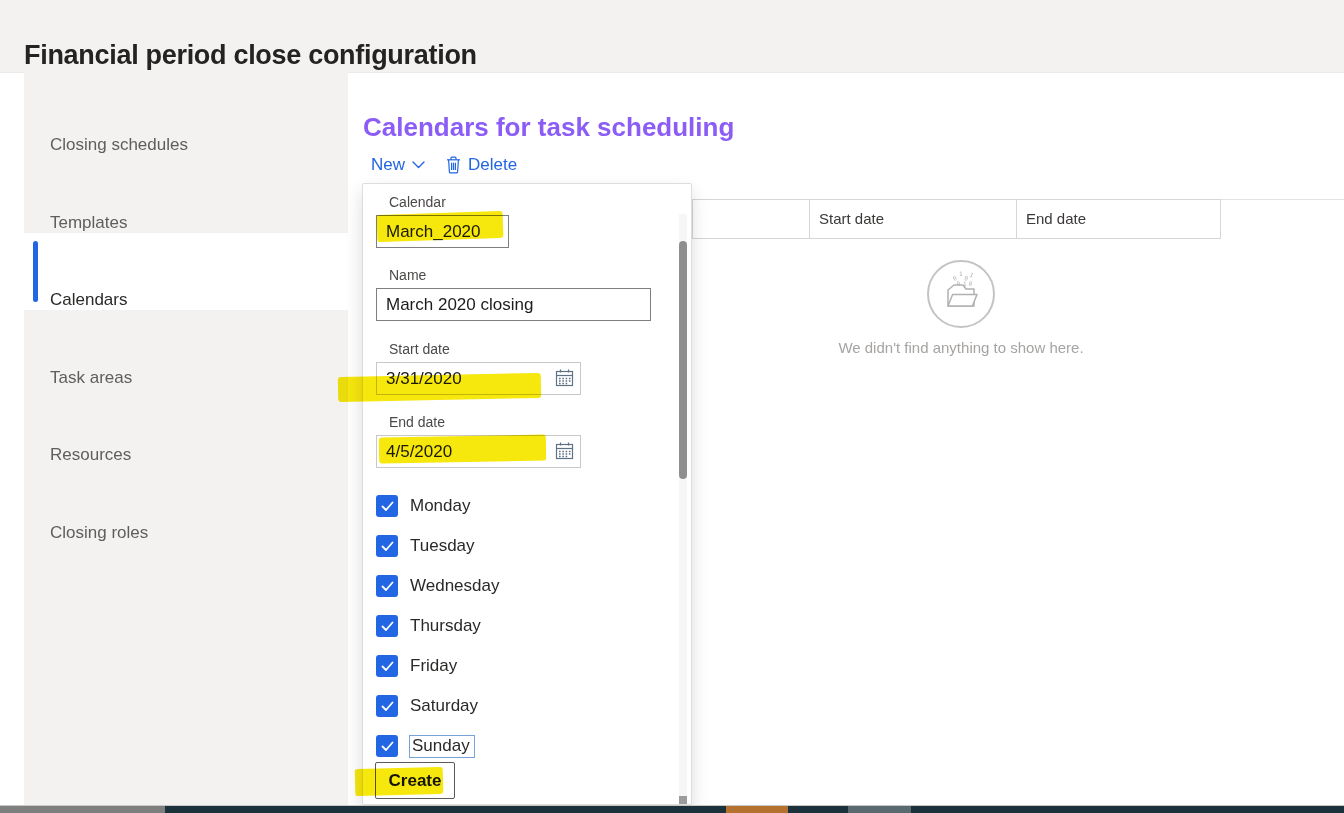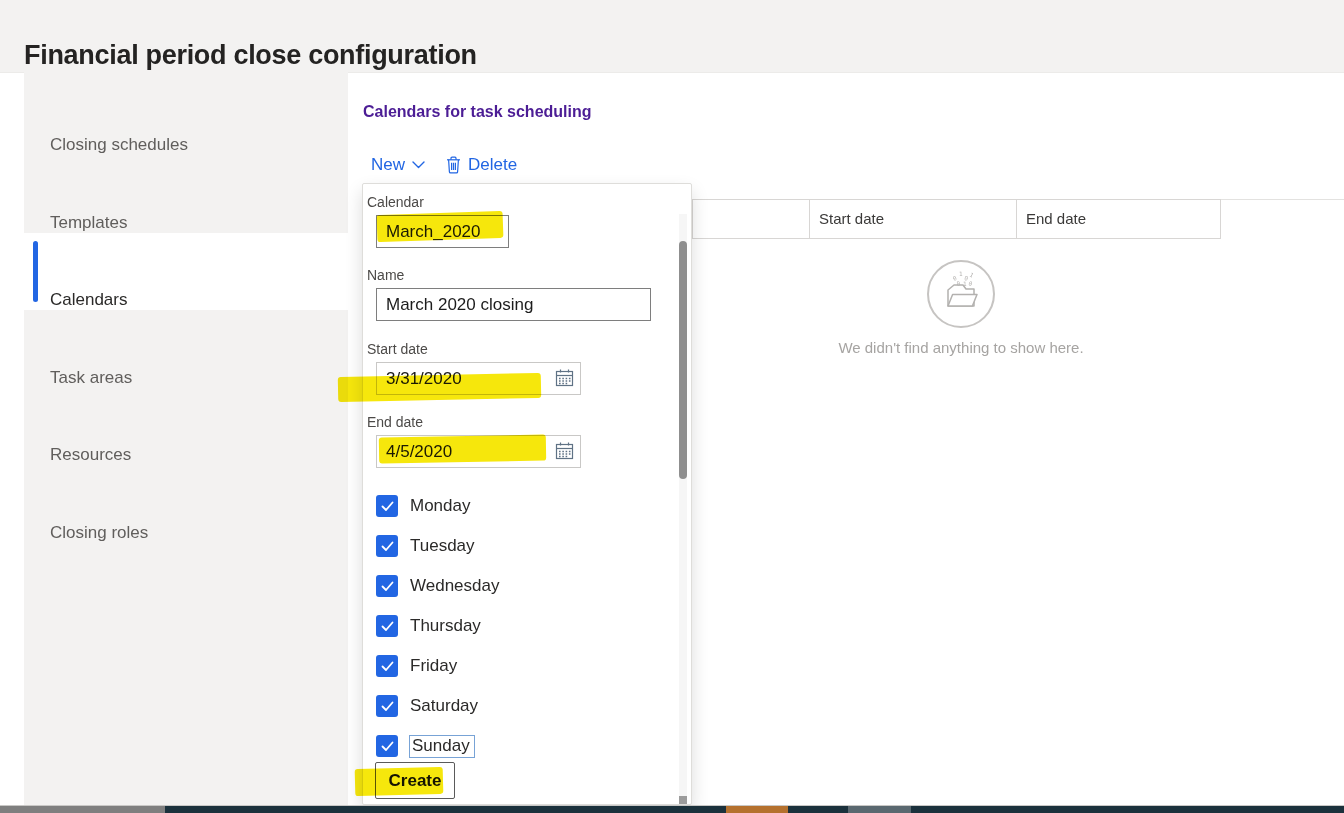--- a/index.html
+++ b/index.html
@@ -13,37 +13,37 @@
 
   
   .sidebar{position:absolute;left:24px;top:72px;width:324px;height:733px;background:#f3f2f1;}
   .nav-item{position:absolute;left:0;width:324px;height:77px;display:flex;align-items:flex-end;cursor:pointer;}
   .nav-item .nav-label{margin-left:26px;font-size:17px;color:#605e5c;}
   .nav-item.sel{background:#ffffff;}
   .nav-item.sel .nav-label{color:#2b2a29;}
   .selbar{position:absolute;left:9px;top:8px;width:5px;height:61px;border-radius:3px;background:var(--accent,#2266e3);}
 
   
-  .section-title{position:absolute;left:363px;top:90px;font-size:16px;font-weight:700;color:#4c1d95;text-align:right;}
+  .section-title{position:absolute;left:363px;top:90px;font-size:26px;font-weight:700;color:#8b5cf6;text-align:right;}
   .toolbar-btn{position:absolute;top:155px;display:flex;align-items:center;gap:7px;background:none;border:none;
                padding:0;font-family:inherit;font-size:17px;color:var(--accent,#2266e3);cursor:pointer;}
   .toolbar-btn.disabled{color:#c8c6c4;cursor:default;margin-top:48px;}
 
   
   .grid-head{position:absolute;left:692px;top:199px;height:38px;display:flex;
              border-top:1px solid #d8d6d4;border-bottom:1px solid #d8d6d4;box-sizing:content-box;}
   .gh-cell{box-sizing:border-box;border-left:1px solid #d8d6d4;font-size:15px;color:#3b3a39;padding:10px 0 0 9px;}
   .gh-cell:last-child{border-right:1px solid #d8d6d4;}
   .grid-head-ext{position:absolute;left:1221px;top:199px;width:123px;height:0;border-top:1px solid #e3e2e0;}
   .empty-msg{position:absolute;left:711px;top:339px;width:500px;text-align:center;font-size:15px;color:#a6a4a2;}
 
   
   .flyout{position:absolute;left:362px;top:183px;width:330px;height:622px;background:#fff;
           border:1px solid #deddda;border-radius:2px;box-shadow:0 8px 18px rgba(0,0,0,.14);z-index:20;box-sizing:border-box;}
-  .fld-label{position:absolute;left:4px;font-size:14px;color:#4c4a48;}
+  .fld-label{position:absolute;left:26px;font-size:14px;color:#4c4a48;}
   .inp{position:absolute;left:13px;height:33px;box-sizing:border-box;background:#fff;border:1px solid #7e7e7e;
        font-size:17px;color:#1c1c1c;line-height:31px;padding-left:9px;white-space:nowrap;}
   .inp.date{border-color:#c9c8c6;}
   .cal-ico{position:absolute;right:5px;top:5px;}
   .wk-row{position:absolute;left:13px;height:40px;display:flex;align-items:center;}
   .cbx{width:22px;height:22px;border-radius:3px;background:var(--accent,#2266e3);display:flex;align-items:center;justify-content:center;cursor:pointer;}
   .wk-label{margin-left:12px;font-size:17px;color:#2b2a29;}
   .wk-label.focused{outline:1px solid #78a3d6;padding:0 4px 1px 2px;}
   .create-btn{position:absolute;left:12px;top:578px;width:80px;height:37px;background:#fff;border:1.5px solid #5a5a5a;
               border-radius:2px;font-family:inherit;font-size:17px;font-weight:700;color:#151515;cursor:pointer;}

